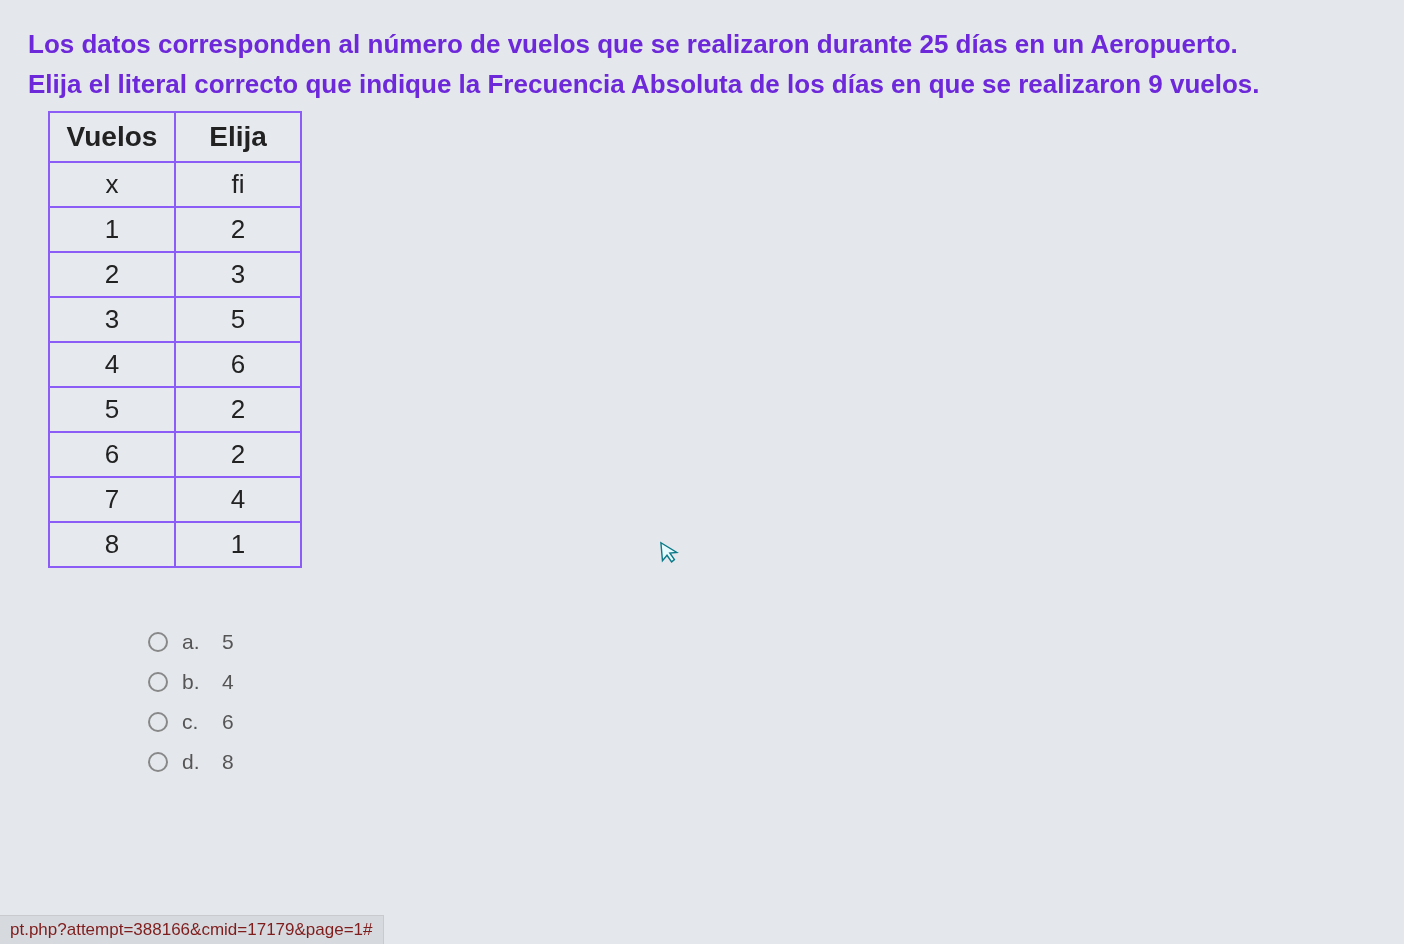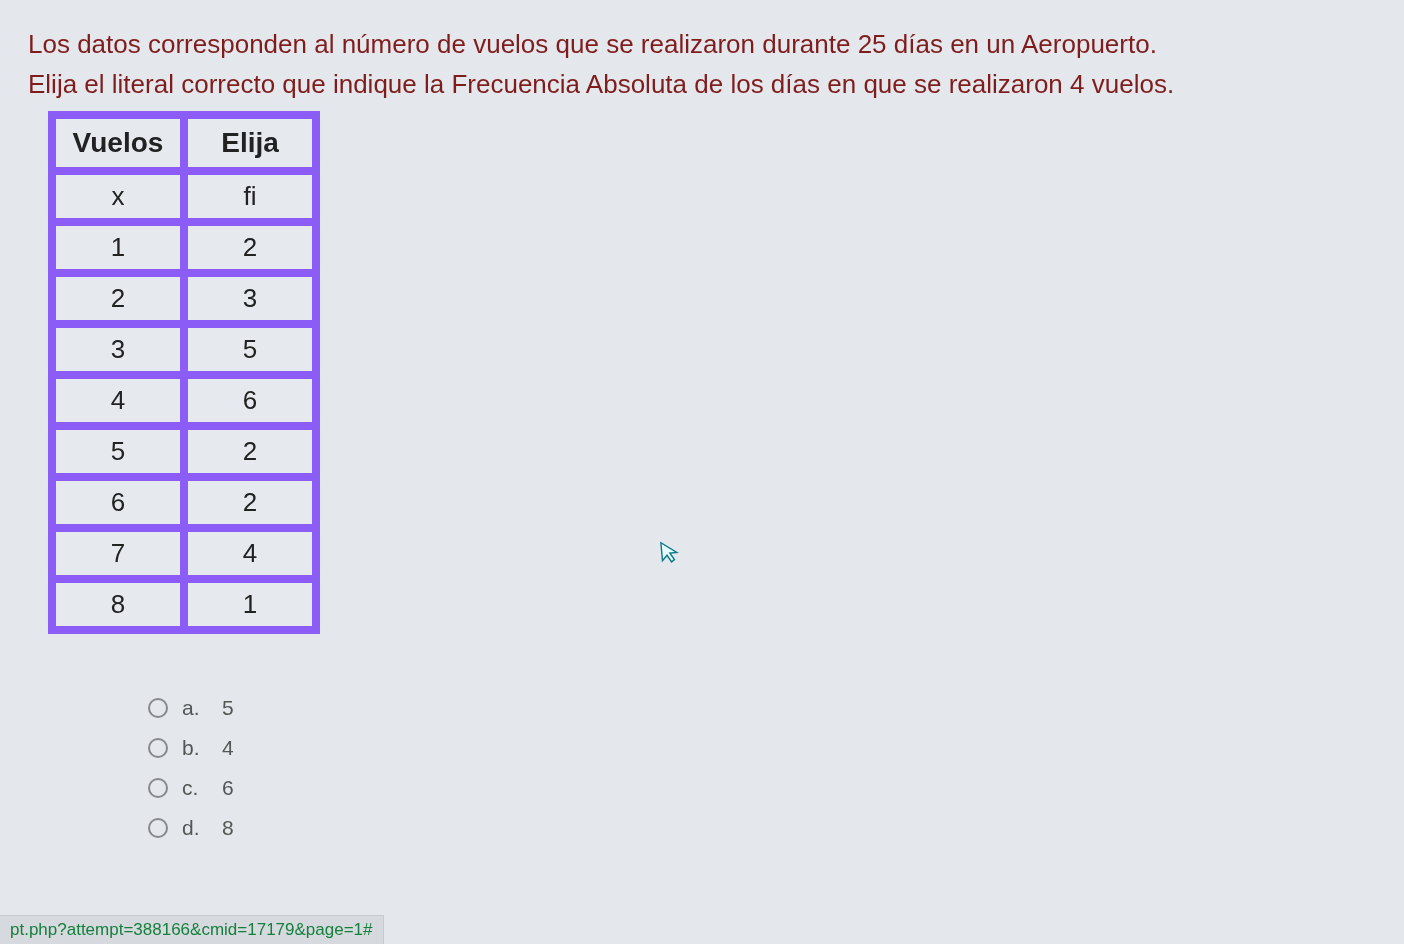--- a/index.html
+++ b/index.html
@@ -12,35 +12,35 @@
   }
   .sheet{
     width:100%;height:100%;
     box-sizing:border-box;
     padding:24px 28px 0 28px;
     position:relative;
   }
   .question-text{
     font-size:26px;
     line-height:1.55;
-    color:#7f1d1d;
+    color:#6d28d9;
     margin:0 0 4px 0;
-    font-weight:400;
+    font-weight:700;
   }
   .question-text .line{
     display:block;
   }
   .freq-table{
     border-collapse:collapse;
     margin-top:6px;
     margin-left:20px;
     background:#e6e9ee;
   }
   .freq-table td,.freq-table th{
-    border:8px solid #8b5cf6;
+    border:2px solid #8b5cf6;
     padding:6px 14px;
     text-align:center;
     font-size:26px;
     font-weight:400;
     color:#222;
     min-width:92px;
   }
   .freq-table .hdr{
     font-size:28px;
     font-weight:700;
@@ -85,34 +85,34 @@
     color:#0b7a88;
     transform:rotate(-5deg);
     pointer-events:none;
   }
   .footer-url{
     position:absolute;
     left:0;
     bottom:0;
     padding:4px 10px;
     font-size:17px;
-    color:#15803d;
+    color:#7f1d1d;
     background:#d6d9dd;
     border-top:1px solid #c8cacd;
     border-right:1px solid #c8cacd;
   }
 </style>
 </head>
 <body>
 
 <div class="sheet">
 
   <p class="question-text">
     <span class="line">Los datos corresponden al número de vuelos que se realizaron  durante 25 días en un Aeropuerto.</span>
-    <span class="line">Elija el literal correcto que indique la Frecuencia Absoluta  de los días en que se realizaron 4 vuelos.</span>
+    <span class="line">Elija el literal correcto que indique la Frecuencia Absoluta  de los días en que se realizaron 9 vuelos.</span>
   </p>
 
   <table class="freq-table">
     <tbody>
         <tr>
       <td class="hdr">Vuelos</td>
       <td class="hdr">Elija</td>
     </tr>
     <tr>
       <td class="sub">x</td>

